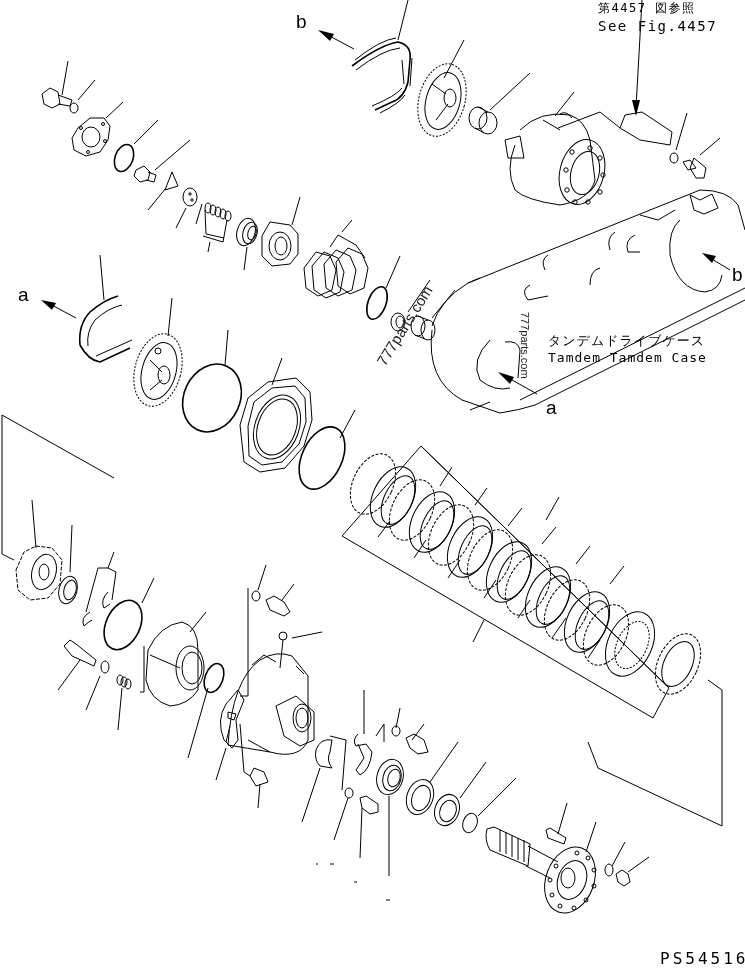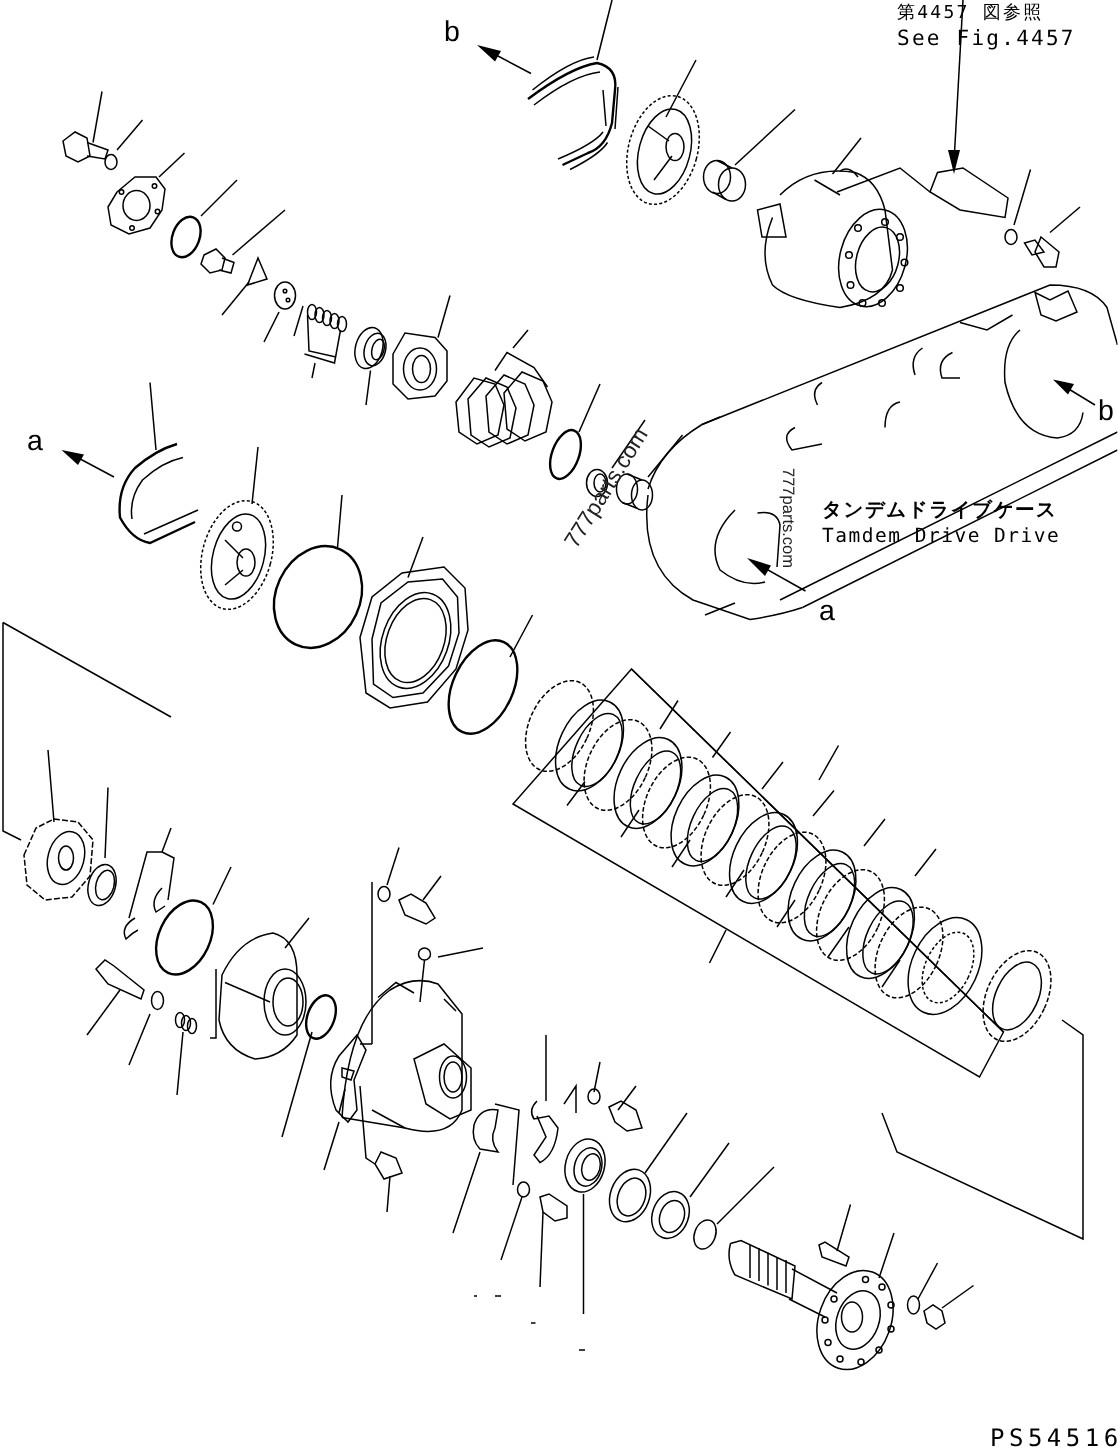--- a/index.html
+++ b/index.html
@@ -3,21 +3,21 @@
 <meta charset="utf-8">
 <style>
   html,body{margin:0;padding:0;background:#ffffff;}
   body{width:745px;height:970px;position:relative;overflow:hidden;font-family:"DejaVu Sans Mono","Liberation Mono",monospace;color:#000;}
   #diagram{position:absolute;left:0;top:0;width:745px;height:970px;}
   .ln{stroke:#000;stroke-width:1;fill:none;}
   .lnb{stroke:#000;stroke-width:1.6;fill:none;}
   .lbl{position:absolute;white-space:pre;line-height:1;}
   .ref-jp{left:598px;top:2px;font-size:12px;letter-spacing:1.5px;}
   .ref-en{left:598px;top:19px;font-size:14px;letter-spacing:1.5px;}
-  .case-jp{left:548px;top:334px;font-size:13px;letter-spacing:1px;font-weight:bold;}
+  .case-jp{left:548px;top:334px;font-size:13px;letter-spacing:1px;}
   .case-en{left:548px;top:351px;font-size:13px;letter-spacing:1px;}
   .letter{font-family:"Liberation Sans",sans-serif;font-size:19px;}
   .code{left:660px;top:951px;font-size:16px;letter-spacing:3px;}
   .wm{left:374px;top:360px;font-family:"Liberation Sans",sans-serif;font-size:15px;color:#222;transform:rotate(-58deg);transform-origin:left top;}
   .wm2{left:530px;top:312px;font-family:"Liberation Sans",sans-serif;font-size:11px;color:#222;transform:rotate(90deg);transform-origin:left top;}
 </style>
 </head>
 <body>
 
 <svg id="diagram" viewBox="0 0 745 970" xmlns="http://www.w3.org/2000/svg">
@@ -428,21 +428,21 @@
 
   <g>
     <path class="ln" d="M316 864 L318 864 M330 864 L334 864 M354 882 L357 882 M386 900 L390 900"></path>
   </g>
 </svg>
 
 <div class="lbl ref-jp">第4457 図参照</div>
 <div class="lbl ref-en">See Fig.4457</div>
 
 <div class="lbl case-jp">タンデムドライブケース</div>
-<div class="lbl case-en">Tamdem Drive Drive</div>
+<div class="lbl case-en">Tamdem Tamdem Case</div>
 
 <div class="lbl letter" style="left:296px;top:12px;">b</div>
 <div class="lbl letter" style="left:18px;top:285px;">a</div>
 <div class="lbl letter" style="left:732px;top:265px;">b</div>
 <div class="lbl letter" style="left:546px;top:398px;">a</div>
 
 <div class="lbl wm">777parts.com</div>
 <div class="lbl wm2">777parts.com</div>
 
 <div class="lbl code">PS54516</div>

